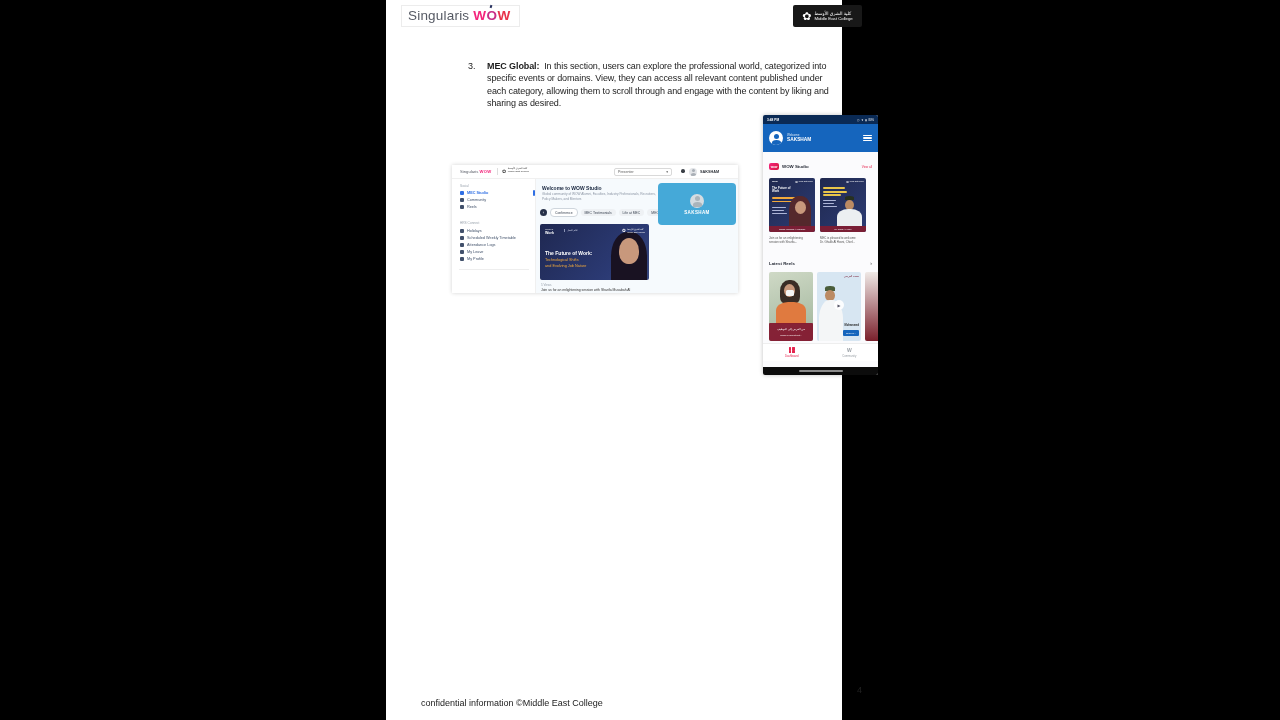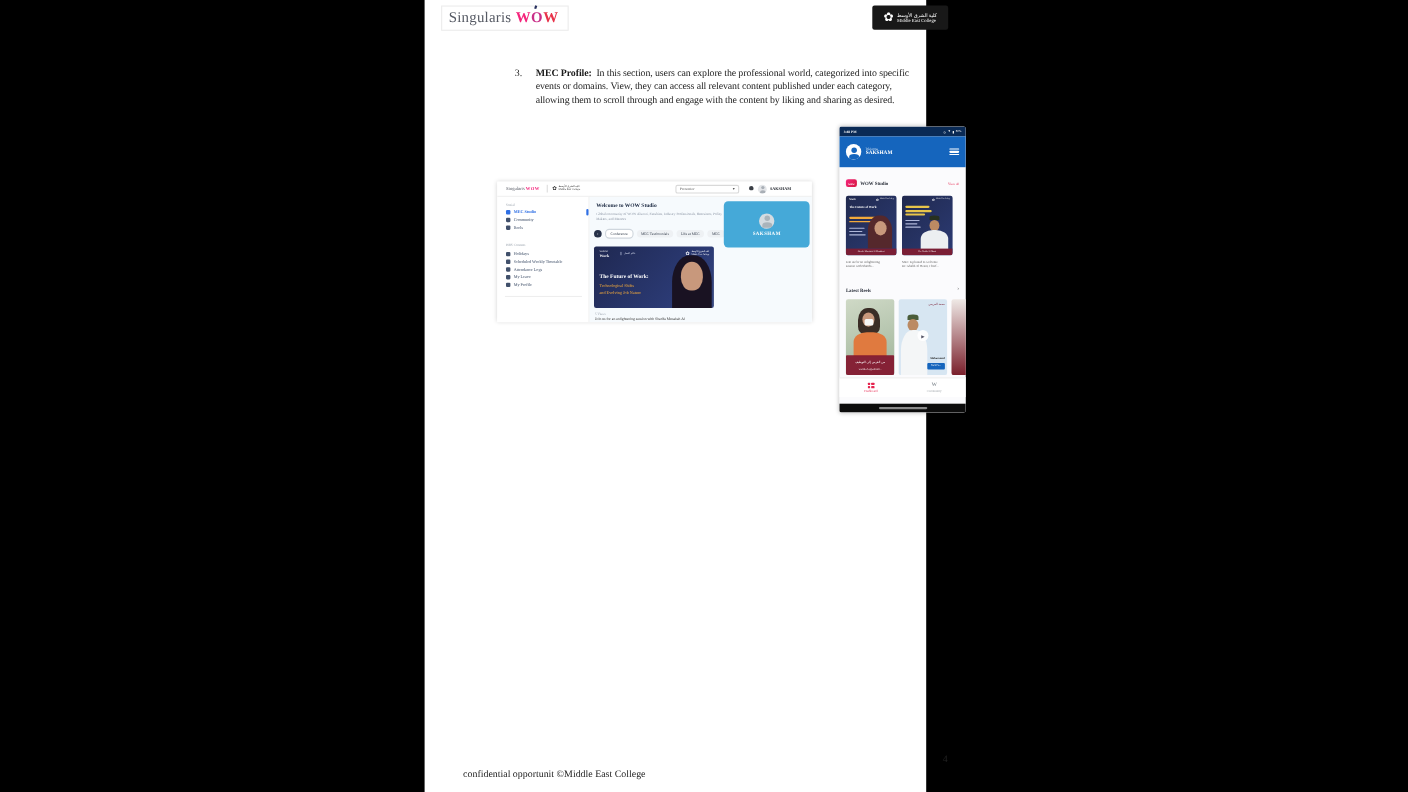--- a/index.html
+++ b/index.html
@@ -1,18 +1,18 @@
 <!DOCTYPE html>
 <html><head>
 <meta charset="utf-8">
 <style>
   html,body{margin:0;padding:0;background:#000;}
   #stage{position:relative;width:1280px;height:720px;background:#000;overflow:hidden;
          font-family:"Liberation Sans",sans-serif;}
-  #page{position:absolute;left:386px;top:0;width:456px;height:720px;background:#fff;font-family:Liberation Serif, serif;}
+  #page{position:absolute;left:386px;top:0;width:456px;height:720px;background:#fff;}
   .abs{position:absolute;}
   .flex{display:flex;}
   .col{display:flex;flex-direction:column;}
   .ctr{display:flex;align-items:center;justify-content:center;}
 
   
   .brandbox{left:15px;top:5px;padding:2px 8px 3px 6px;border:1px solid #ececec;background:#fff;}
   .brand-sing{font-size:13.5px;color:#565a64;letter-spacing:.2px;}
   .brand-wow{font-size:13.5px;font-weight:bold;letter-spacing:.5px;margin-left:4px;}
   .w1{color:#f4257c}.w2{color:#c92f88;position:relative}.w3{color:#e8334a}
@@ -157,21 +157,21 @@
     <div class="abs meclogo">
       <span class="ros">✿</span>
       <span class="col">
         <span class="ar">كلية الشرق الأوسط</span>
         <span class="en">Middle East College</span>
       </span>
     </div>
 
     <div class="abs para">
       <span class="num">3.</span>
-      <span class="txt"><b>MEC Profile:</b>&nbsp; <span>In this section, users can explore the professional world, categorized into specific events or domains. View, they can access all relevant content published under each category, allowing them to scroll through and engage with the content by liking and sharing as desired.</span></span>
+      <span class="txt"><b>MEC Global:</b>&nbsp; <span>In this section, users can explore the professional world, categorized into specific events or domains. View, they can access all relevant content published under each category, allowing them to scroll through and engage with the content by liking and sharing as desired.</span></span>
     </div>
 
     <div class="abs" id="dshot">
 
       <div class="abs dtop">
         <div class="abs dbrand"><span>Singularis</span> <b class="w1">WOW</b></div>
         <div class="abs ddiv"></div>
         <div class="abs dmec">
           <span class="ros">✿</span>
           <span class="col">
@@ -403,16 +403,16 @@
         <div class="mnavitem">
           <span class="wicon">W</span>
           <span class="mnavlbl2">Community</span>
         </div>
       </div>
       <div class="abs mblack">
           <i></i>
         </div>
     </div>
 
-    <div class="abs foot">confidential opportunit ©Middle East College</div>
+    <div class="abs foot">confidential information ©Middle East College</div>
     <div class="abs pnum">4</div>
   </div>
 </div>
 
 </body></html>

